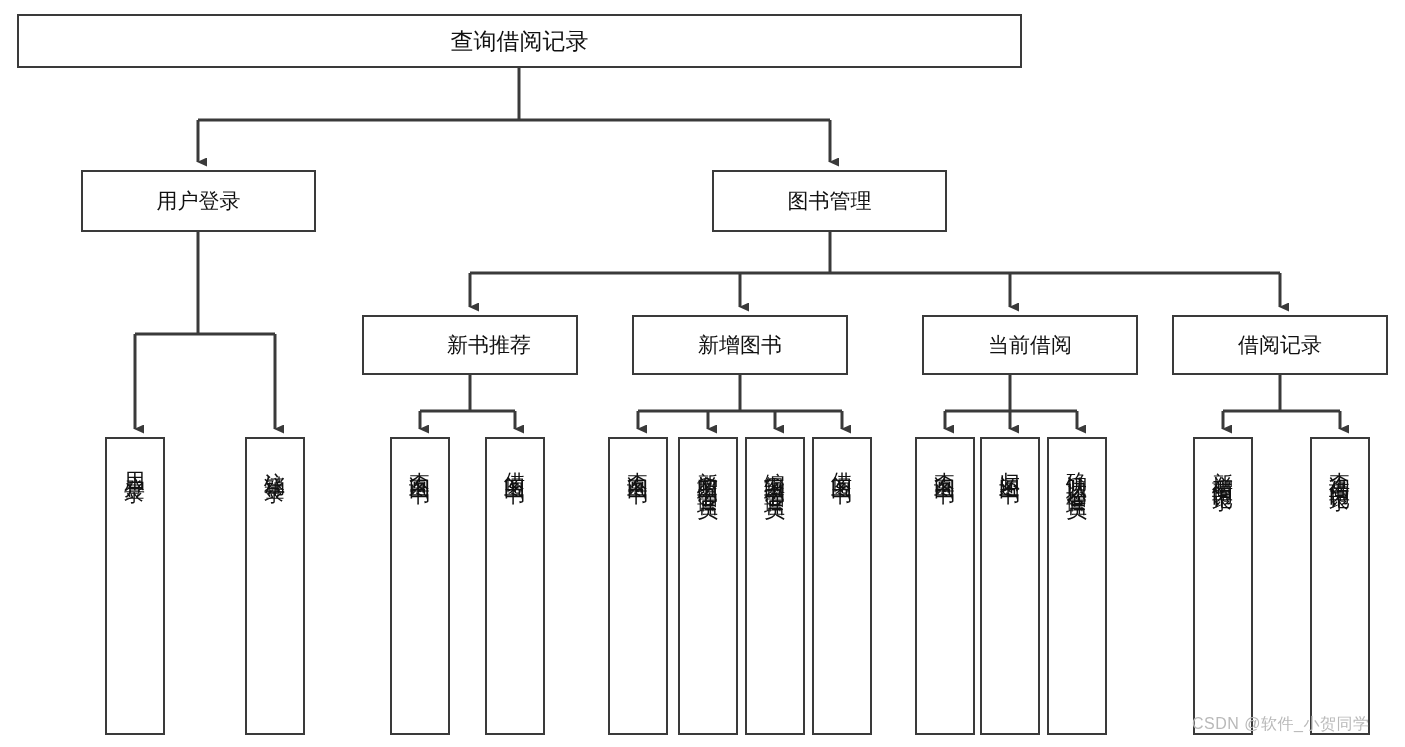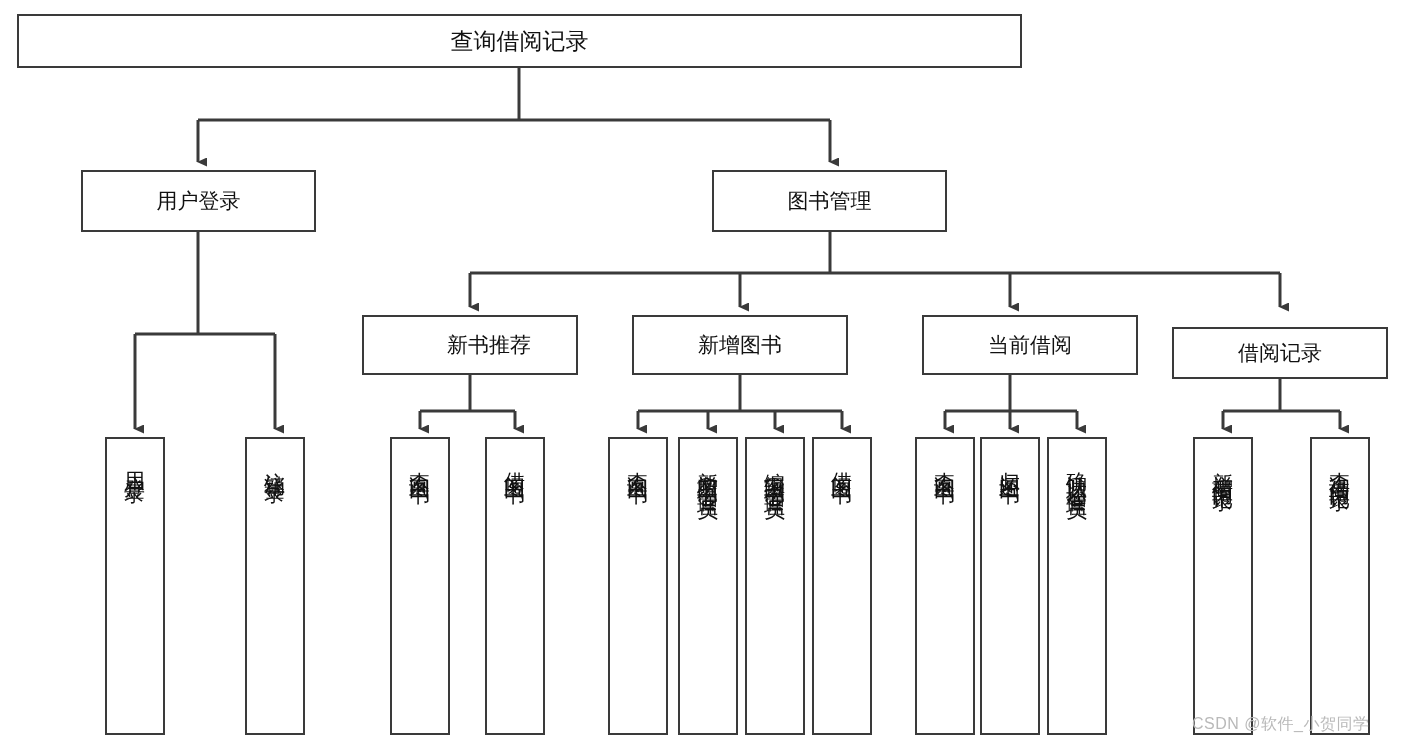--- a/index.html
+++ b/index.html
@@ -91,21 +91,21 @@
 
   <div class="node level-3" style="left:362px;top:315px;width:216px;height:60px;padding-left:38px;">
     <span>新书推荐</span>
   </div>
   <div class="node level-3" style="left:632px;top:315px;width:216px;height:60px;">
     <span>新增图书</span>
   </div>
   <div class="node level-3" style="left:902px;top:315px;width:216px;height:60px;margin-left:20px;">
     <span>当前借阅</span>
   </div>
-  <div class="node level-3" style="left:1172px;top:315px;width:216px;height:52px;margin-top:12px;">
+  <div class="node level-3" style="left:1172px;top:315px;width:216px;height:60px;">
     <span>借阅记录</span>
   </div>
 
   <div class="node leaf" style="left:105px;top:437px;width:60px;height:298px;">
     <span class="vtext">用户登录</span>
   </div>
   <div class="node leaf" style="left:245px;top:437px;width:60px;height:298px;">
     <span class="vtext">注销登录</span>
   </div>
   <div class="node leaf" style="left:390px;top:437px;width:60px;height:298px;">

